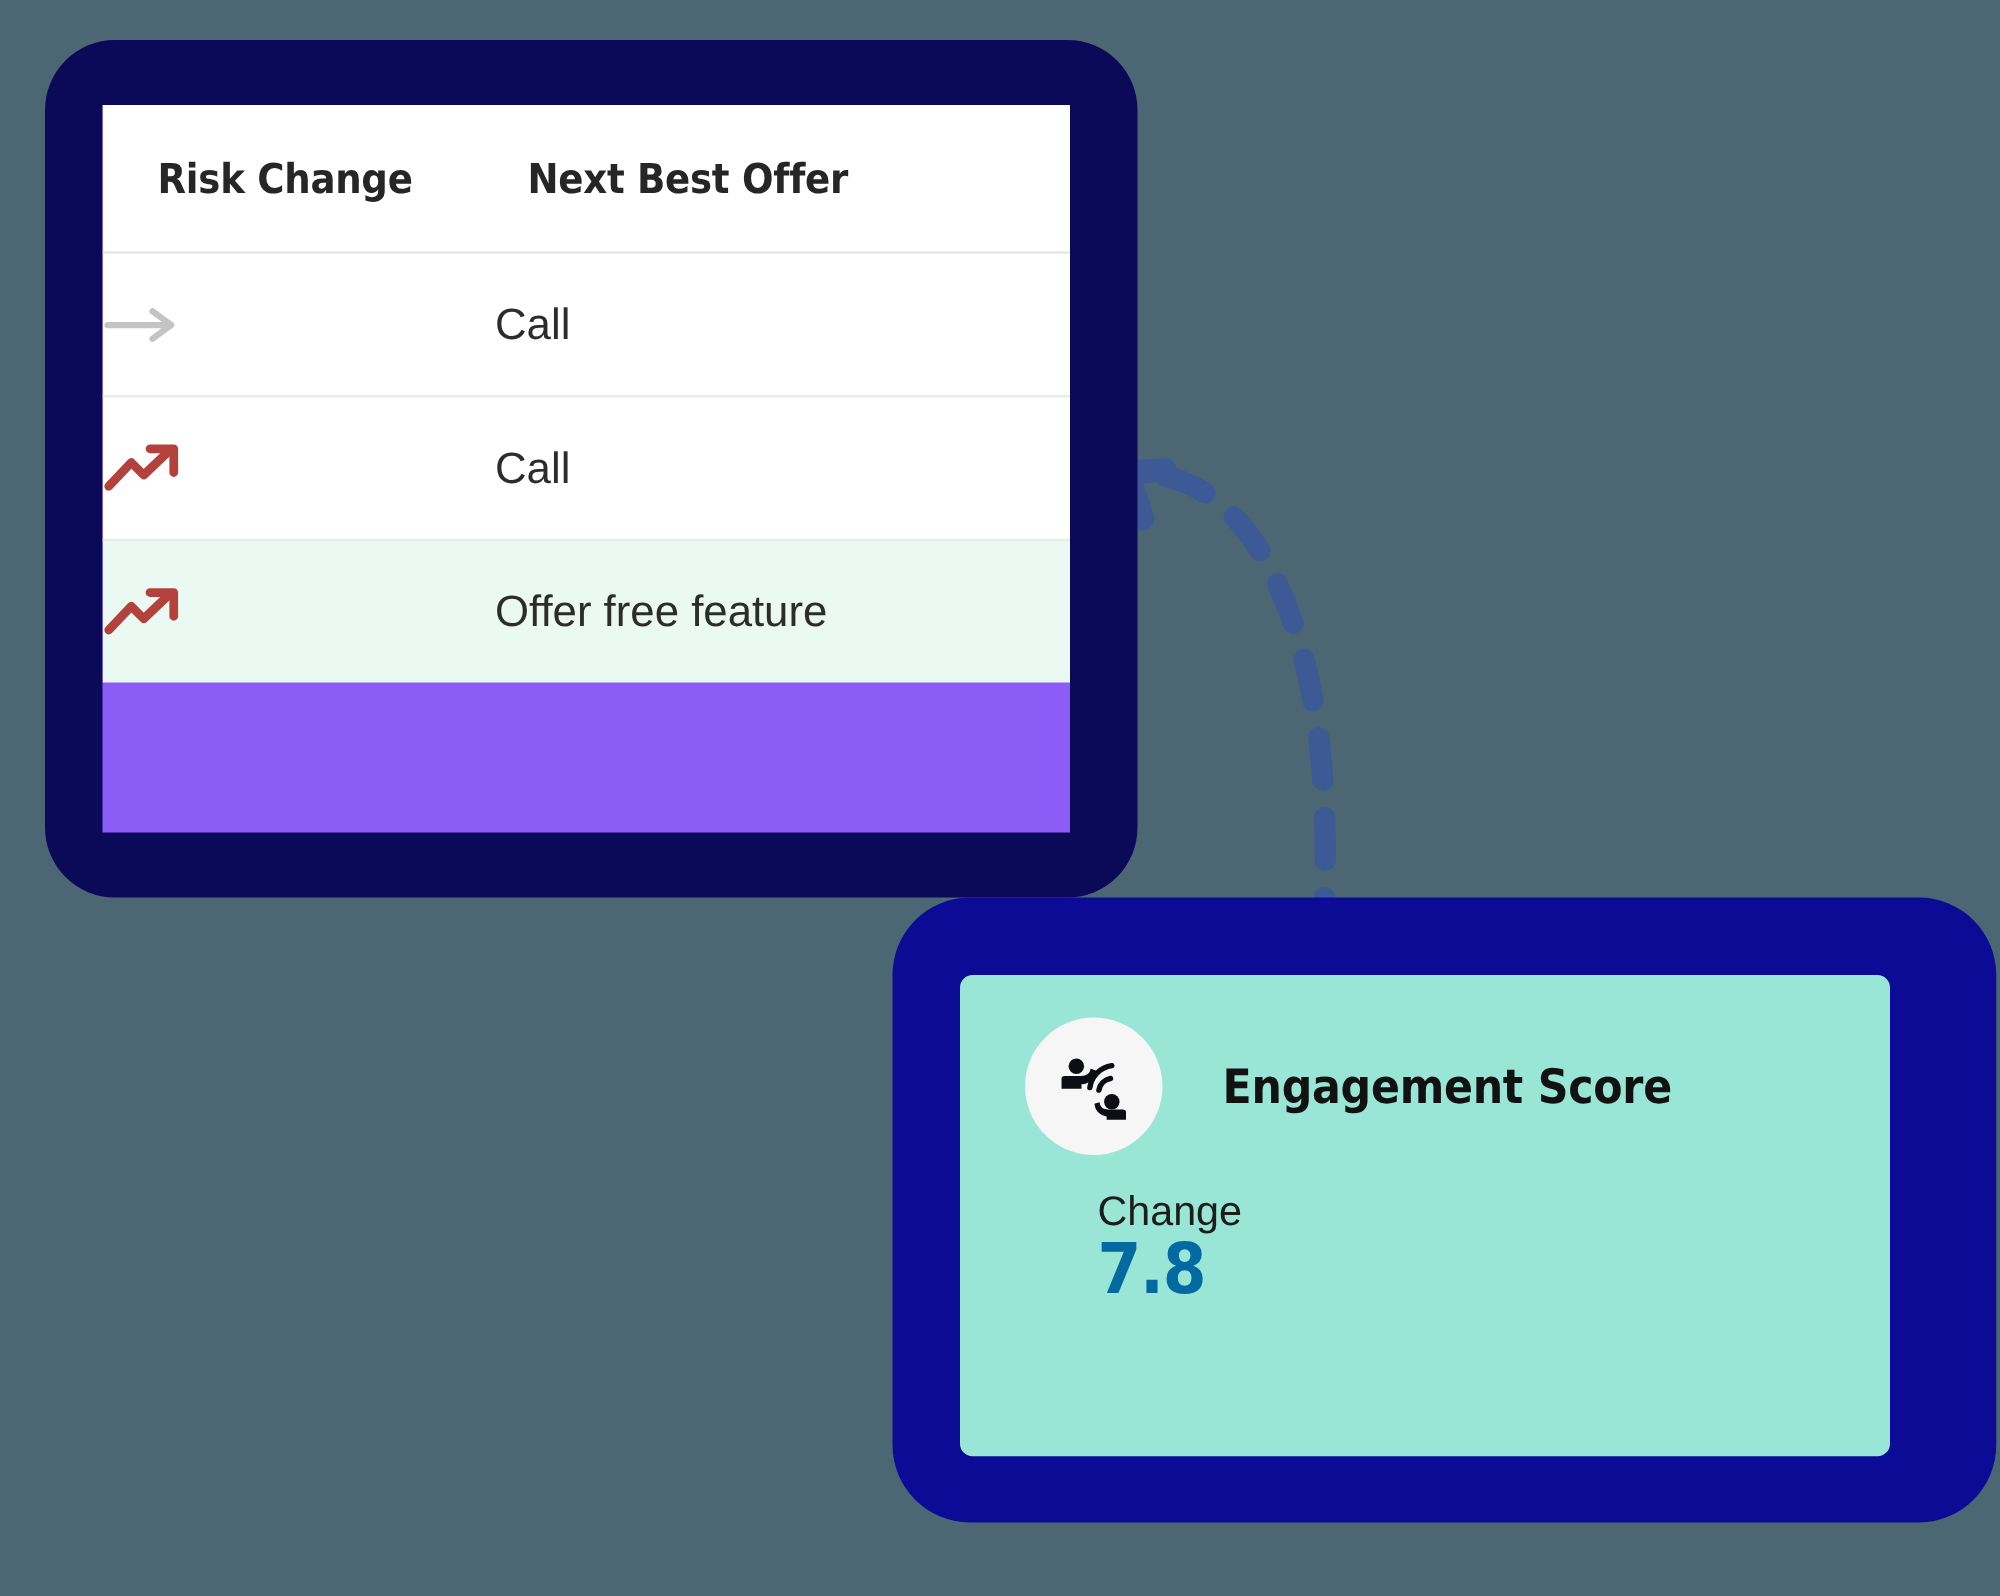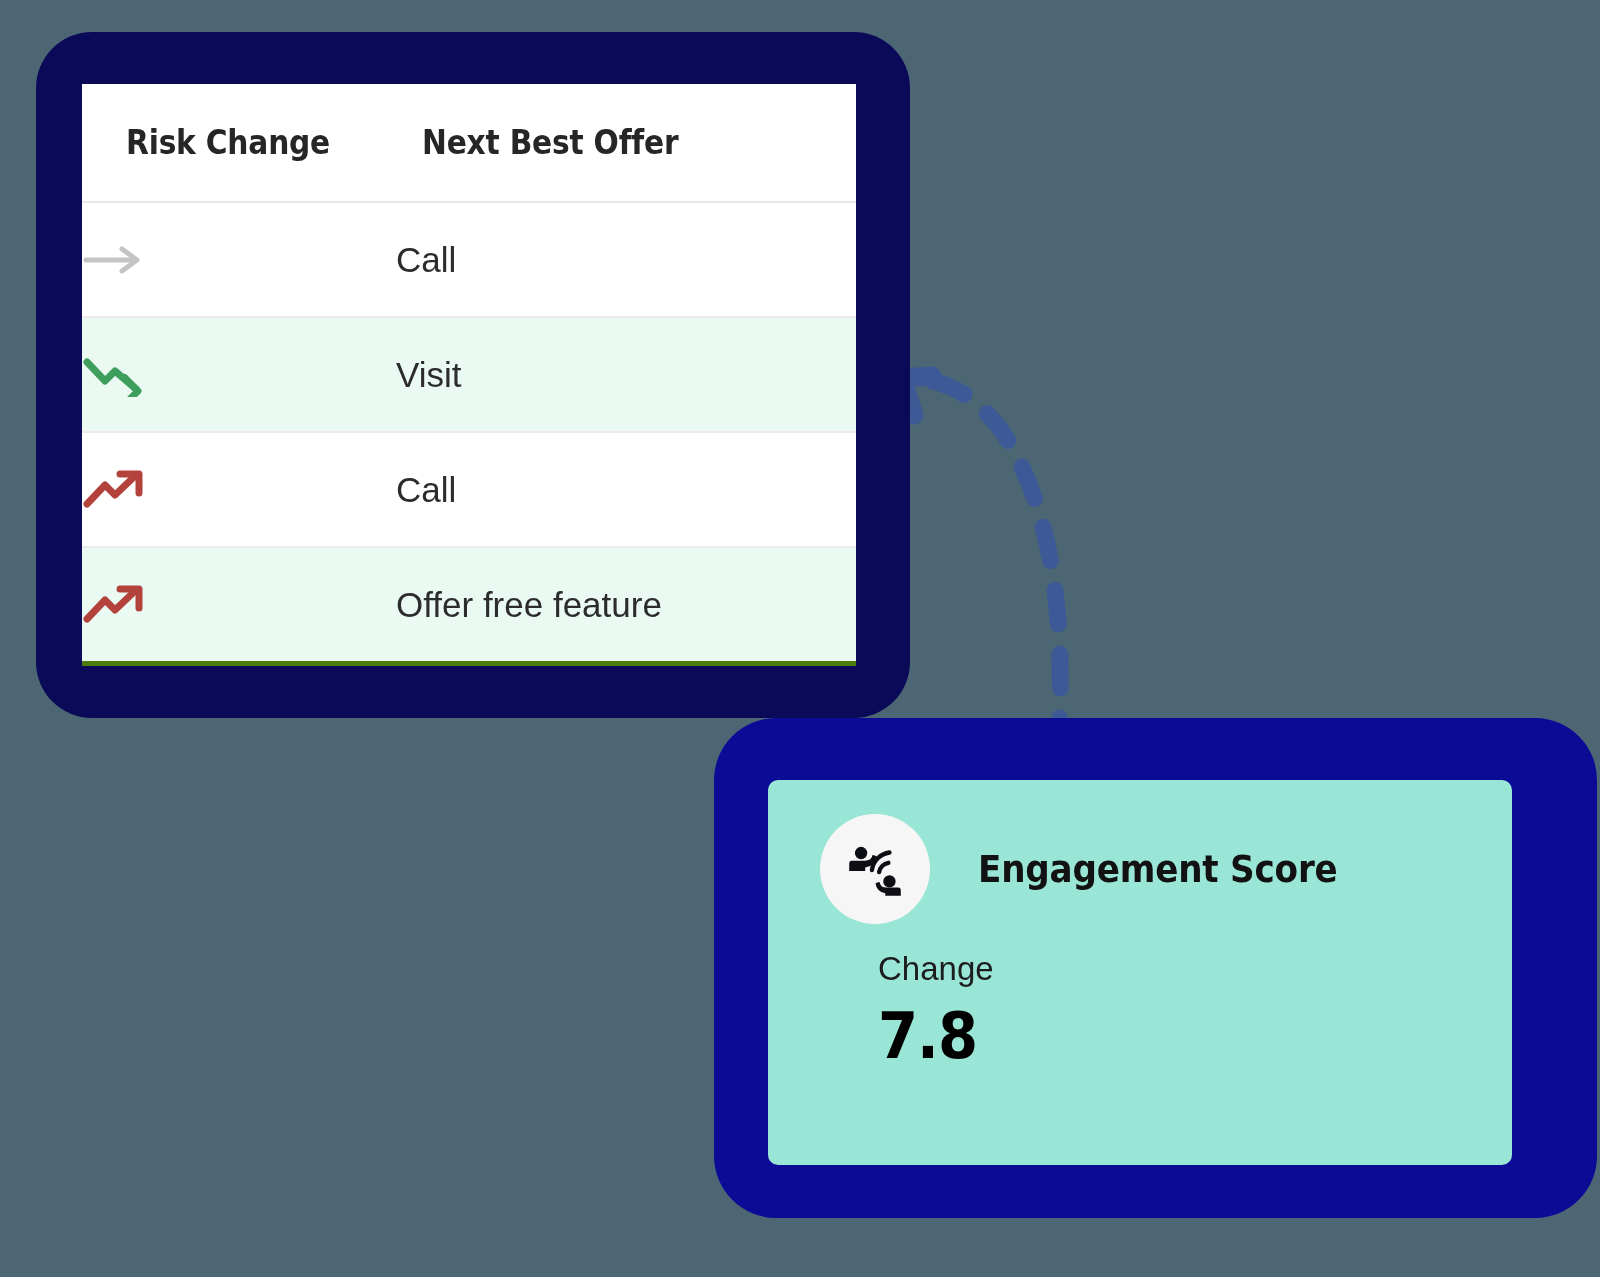--- a/index.html
+++ b/index.html
@@ -44,21 +44,21 @@
     background: #0a0a58;
     border-radius: 56px;
     z-index: 2;
   }
   #risk-card-inner {
     position: absolute;
     left: 46px;
     top: 52px;
     width: 774px;
     height: 582px;
-    background: #4d7c0f;
+    background: #8b5cf6;
     overflow: hidden;
   }
 
   table.risk-table {
     width: 100%;
     border-collapse: collapse;
     table-layout: fixed;
   }
   table.risk-table th {
     text-align: left;
@@ -150,25 +150,24 @@
   }
   #engagement-body {
     padding: 26px 0 0 110px;
   }
   #engagement-sub {
     font-size: 33px;
     color: #1d1d1d;
     font-weight: 400;
   }
   #engagement-value {
-    margin-top: 16px;
     font-family: "DejaVu Sans Condensed", "Liberation Sans Narrow", "Liberation Sans", sans-serif;
-    font-size: 64px;
+    font-size: 56px;
     font-weight: 700;
-    color: #000000;
+    color: #0369a1;
     line-height: 1;
     letter-spacing: -1px;
   }
 </style>
 </head>
 <body>
 
 <div id="stage">
 
   <svg id="connector-layer" viewBox="0 0 1600 1277" width="1600" height="1277" aria-hidden="true">
@@ -190,29 +189,20 @@
           <tr class="plain">
             <td class="cell-risk">
               <svg class="trend-icon" viewBox="0 0 64 44" aria-hidden="true">
                 <path d="M 4 22 L 52 22" fill="none" stroke="#c4c4c4" stroke-width="5" stroke-linecap="round"></path>
                 <path d="M 40 11 L 55 22 L 40 33" fill="none" stroke="#c4c4c4" stroke-width="5" stroke-linecap="round" stroke-linejoin="round"></path>
               </svg>
             </td>
             <td class="cell-action">Call</td>
           </tr>
 
-          <tr class="alt">
-            <td class="cell-risk">
-              <svg class="trend-icon" viewBox="0 0 64 44" aria-hidden="true">
-                <path d="M 5 9 L 23 28 L 33 18 L 54 36" fill="none" stroke="#3e9e5c" stroke-width="7" stroke-linecap="round" stroke-linejoin="round"></path>
-                <path d="M 56 19 L 56 38 L 37 38" fill="none" stroke="#3e9e5c" stroke-width="7" stroke-linecap="round" stroke-linejoin="round" transform="rotate(-45 56 38)"></path>
-              </svg>
-            </td>
-            <td class="cell-action">Visit</td>
-          </tr>
 
           <tr class="plain">
             <td class="cell-risk">
               <svg class="trend-icon" viewBox="0 0 64 44" aria-hidden="true">
                 <path d="M 5 36 L 23 17 L 33 27 L 54 7" fill="none" stroke="#b3423c" stroke-width="7" stroke-linecap="round" stroke-linejoin="round"></path>
                 <path d="M 38 6 L 57 6 L 57 25" fill="none" stroke="#b3423c" stroke-width="7" stroke-linecap="round" stroke-linejoin="round"></path>
               </svg>
             </td>
             <td class="cell-action">Call</td>
           </tr>

